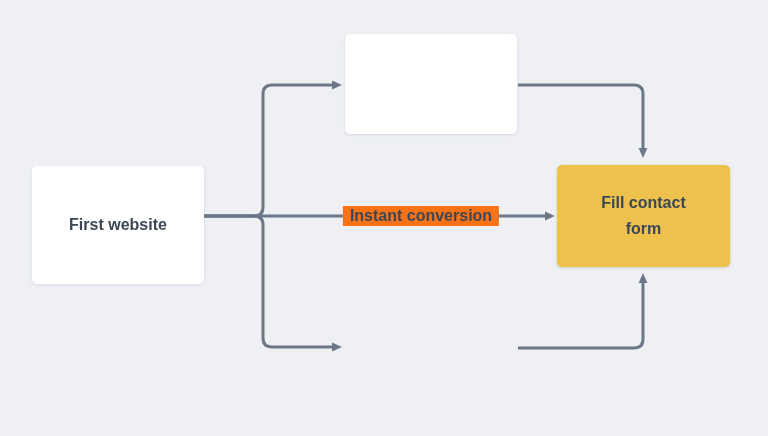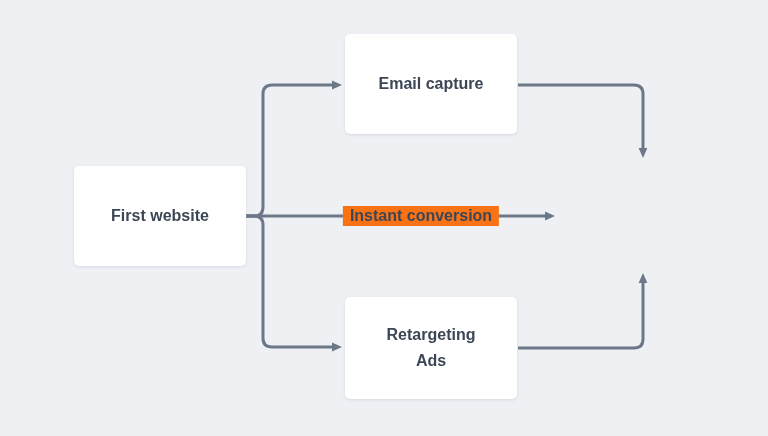--- a/index.html
+++ b/index.html
@@ -64,35 +64,34 @@
     </defs>
     <g stroke="#6c7887" stroke-width="3" fill="none" stroke-linejoin="round">
       <path d="M 204 216 H 254 Q 263 216 263 207 V 94 Q 263 85 272 85 H 332" marker-end="url(#arrowhead)"></path>
       <path d="M 204 216 H 254 Q 263 216 263 225 V 338 Q 263 347 272 347 H 332" marker-end="url(#arrowhead)"></path>
       <path d="M 204 216 H 545" marker-end="url(#arrowhead)"></path>
       <path d="M 518 85 H 634 Q 643 85 643 94 V 148" marker-end="url(#arrowhead)"></path>
       <path d="M 518 348 H 634 Q 643 348 643 339 V 283" marker-end="url(#arrowhead)"></path>
     </g>
   </svg>
 
-  <div class="node" style="left:32px; top:166px; width:172px; height:100px;margin-left:42px;">
+  <div class="node" style="left:32px; top:166px; width:172px; height:118px;">
     <div class="node-text">
       <span class="line">First website</span>
     </div>
   </div>
 
   <div class="node" style="left:345px; top:34px; width:172px; height:100px;">
     <div class="node-text">
-      <span class="line">Email capture</span>
     </div>
   </div>
 
-  <div class="node" style="left:345px; top:297px; width:172px; height:102px;">
+
+  <div class="node highlight" style="left:557px; top:165px; width:173px; height:102px;">
     <div class="node-text">
-      <span class="line">Retargeting</span>
-      <span class="line">Ads</span>
+      <span class="line">Fill contact</span>
+      <span class="line">form</span>
     </div>
   </div>
-
 
   <div class="edge-label" style="left:380px; top:216px;">Instant conversion</div>
 
 </div>
 
 </body></html>

